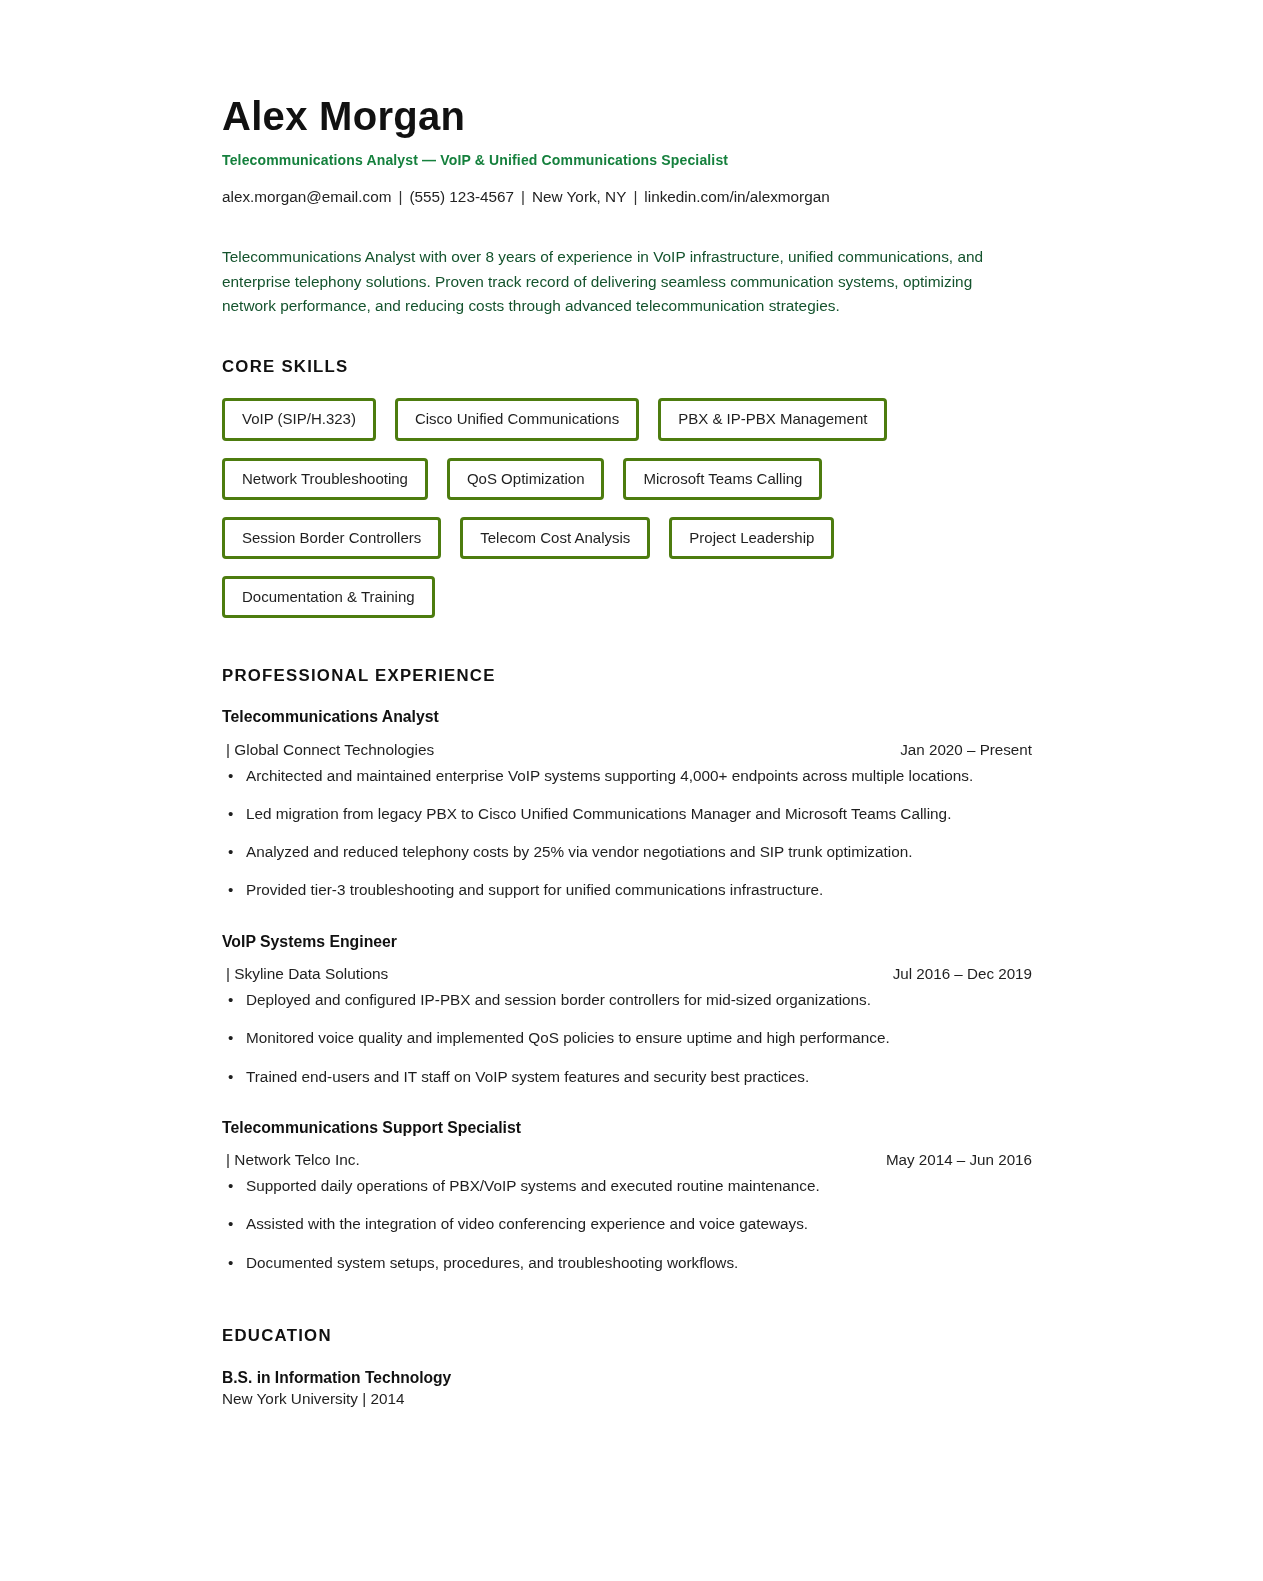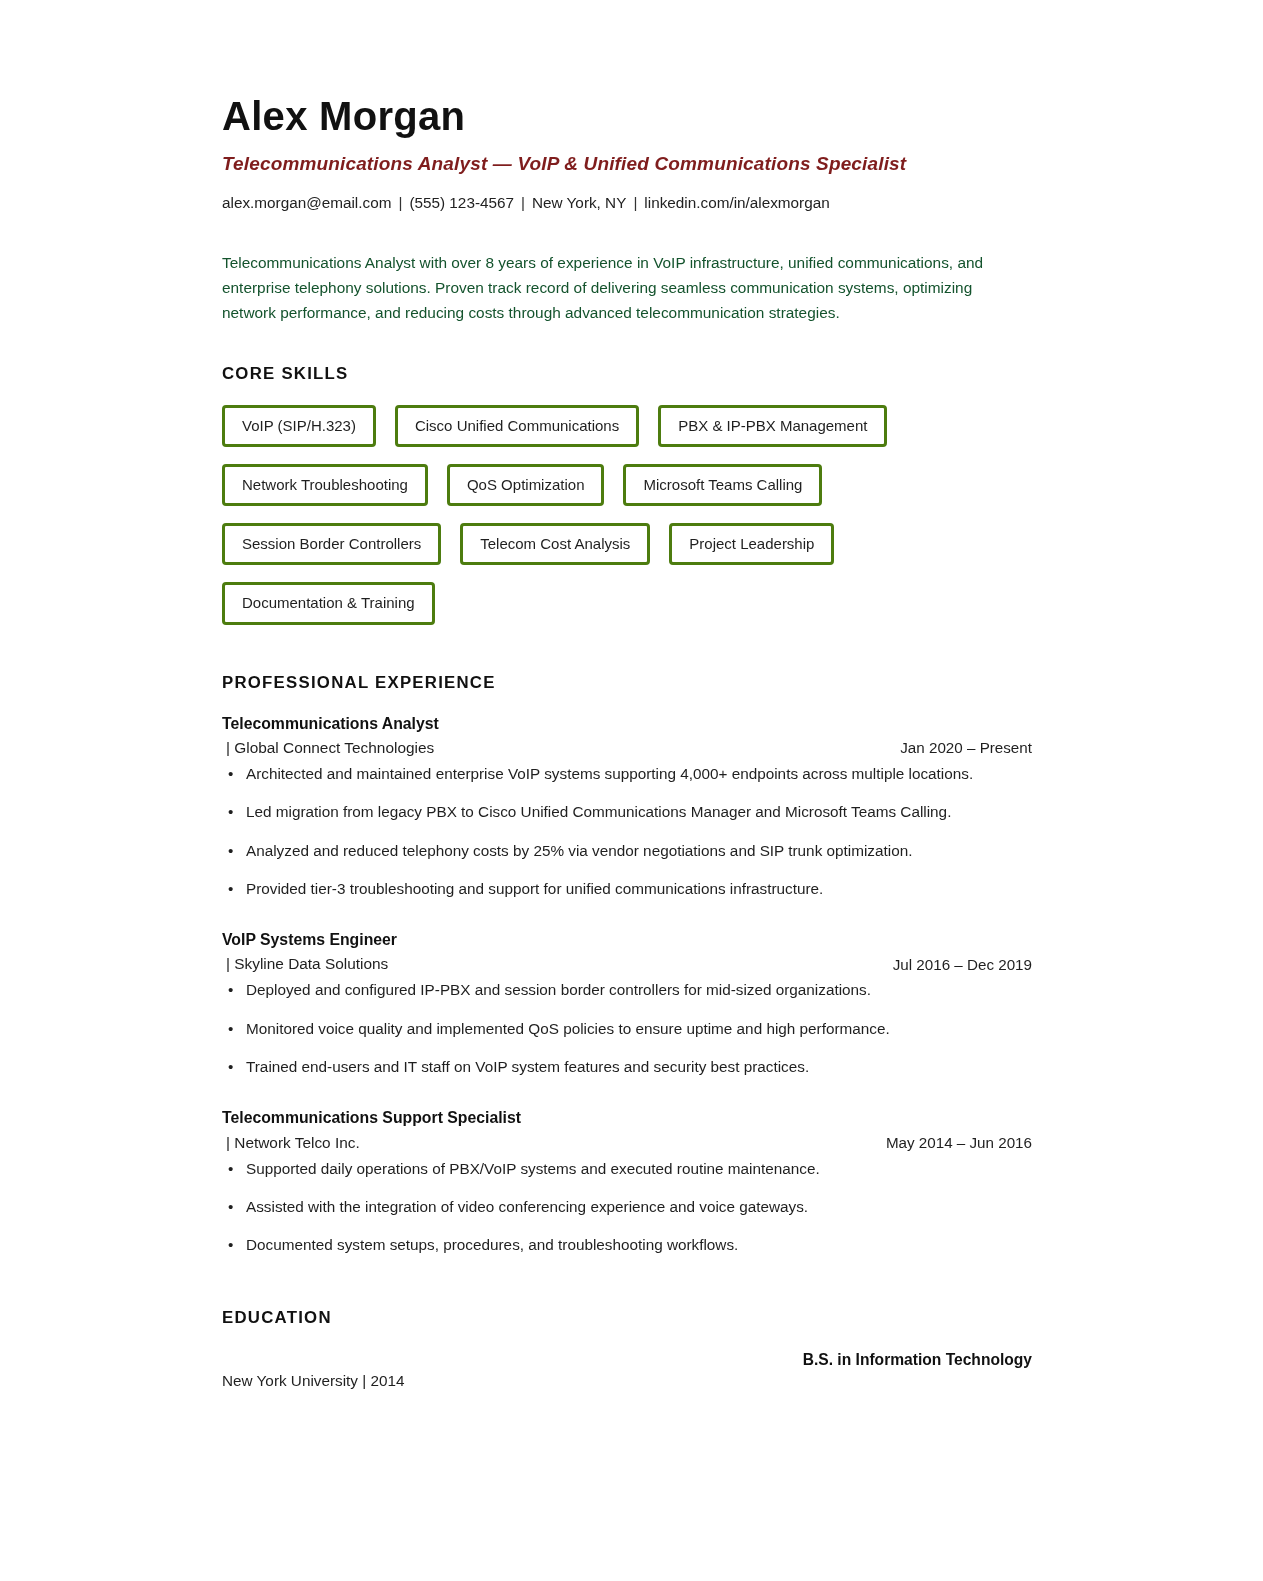--- a/index.html
+++ b/index.html
@@ -28,27 +28,26 @@
   
   .name {
     font-size: 40px;
     font-weight: bold;
     letter-spacing: 0.3px;
     line-height: 1.08;
     margin: 0 0 14px 0;
     color: #111111;
   }
   .headline {
-    font-size: 19px;
+    font-size: 14px;
     font-weight: bold;
     letter-spacing: 0.15px;
     line-height: 1.25;
     margin: 0 0 17px 0;
-    color: #7f1d1d;
-    font-style: italic;
+    color: #15803d;
   }
   .contact-line {
     font-size: 15.3px;
     line-height: 1.3;
     color: #222222;
     margin: 0;
   }
   .contact-sep {
     display: inline-block;
     padding: 0 7px;
@@ -105,24 +104,24 @@
   .job:last-child { margin-bottom: 0; }
   .job-title {
     font-size: 15.8px;
     font-weight: bold;
     color: #111111;
     line-height: 1.3;
     margin: 0 0 4px 0;
   }
   .job-meta {
     display: flex;
-    align-items: flex-end;
+    align-items: flex-start;
     justify-content: space-between;
     gap: 20px;
-    margin: 4px 0 5px 0;
+    margin: 12px 0 5px 0;
   }
   .job-company {
     font-size: 15.4px;
     color: #1f1f1f;
     line-height: 1.3;
     padding-left: 4px;
     white-space: nowrap;
   }
   .job-dates {
     font-size: 15.2px;
@@ -155,21 +154,20 @@
   }
 
   
   .edu-block { margin: 0; }
   .edu-degree {
     font-size: 15.6px;
     font-weight: bold;
     color: #111111;
     line-height: 1.35;
     margin: 12px 0 1px 0;
-    text-align: right;
   }
   .edu-school {
     font-size: 15.3px;
     color: #1f1f1f;
     line-height: 1.35;
     margin: 0;
   }
 
   .section-experience { margin-top: 48px; }
   .section-education { margin-top: 52px; }

